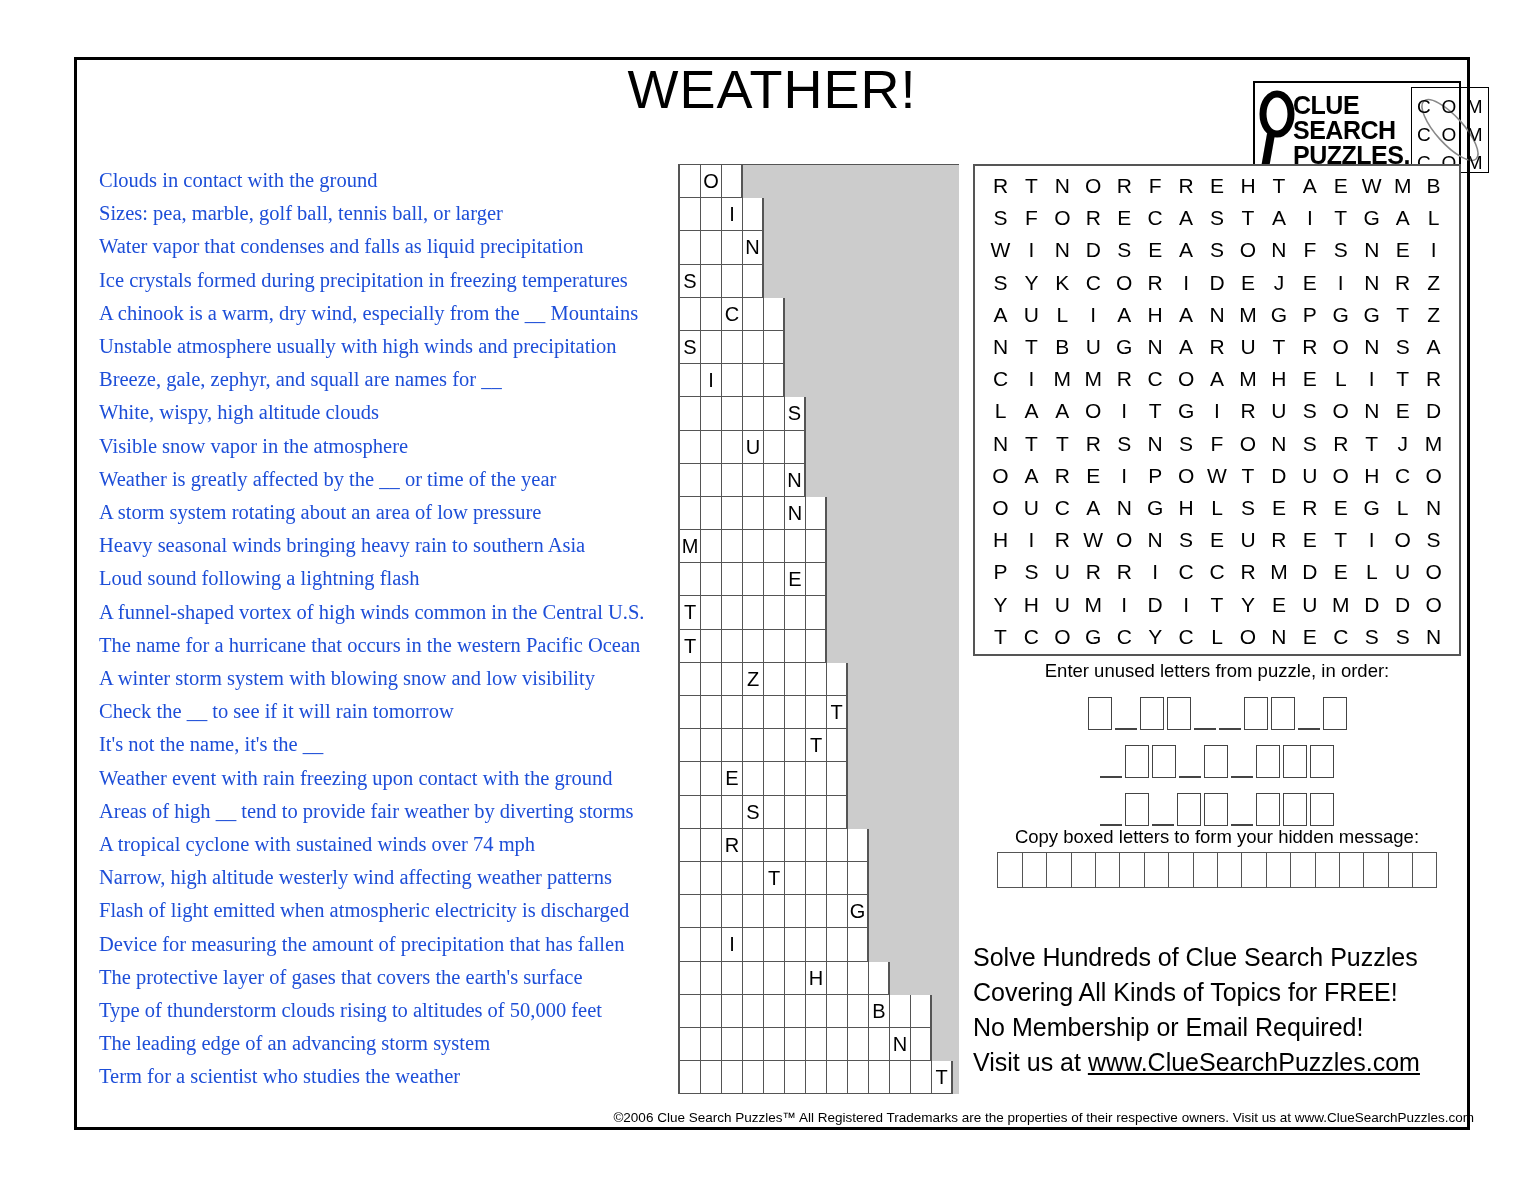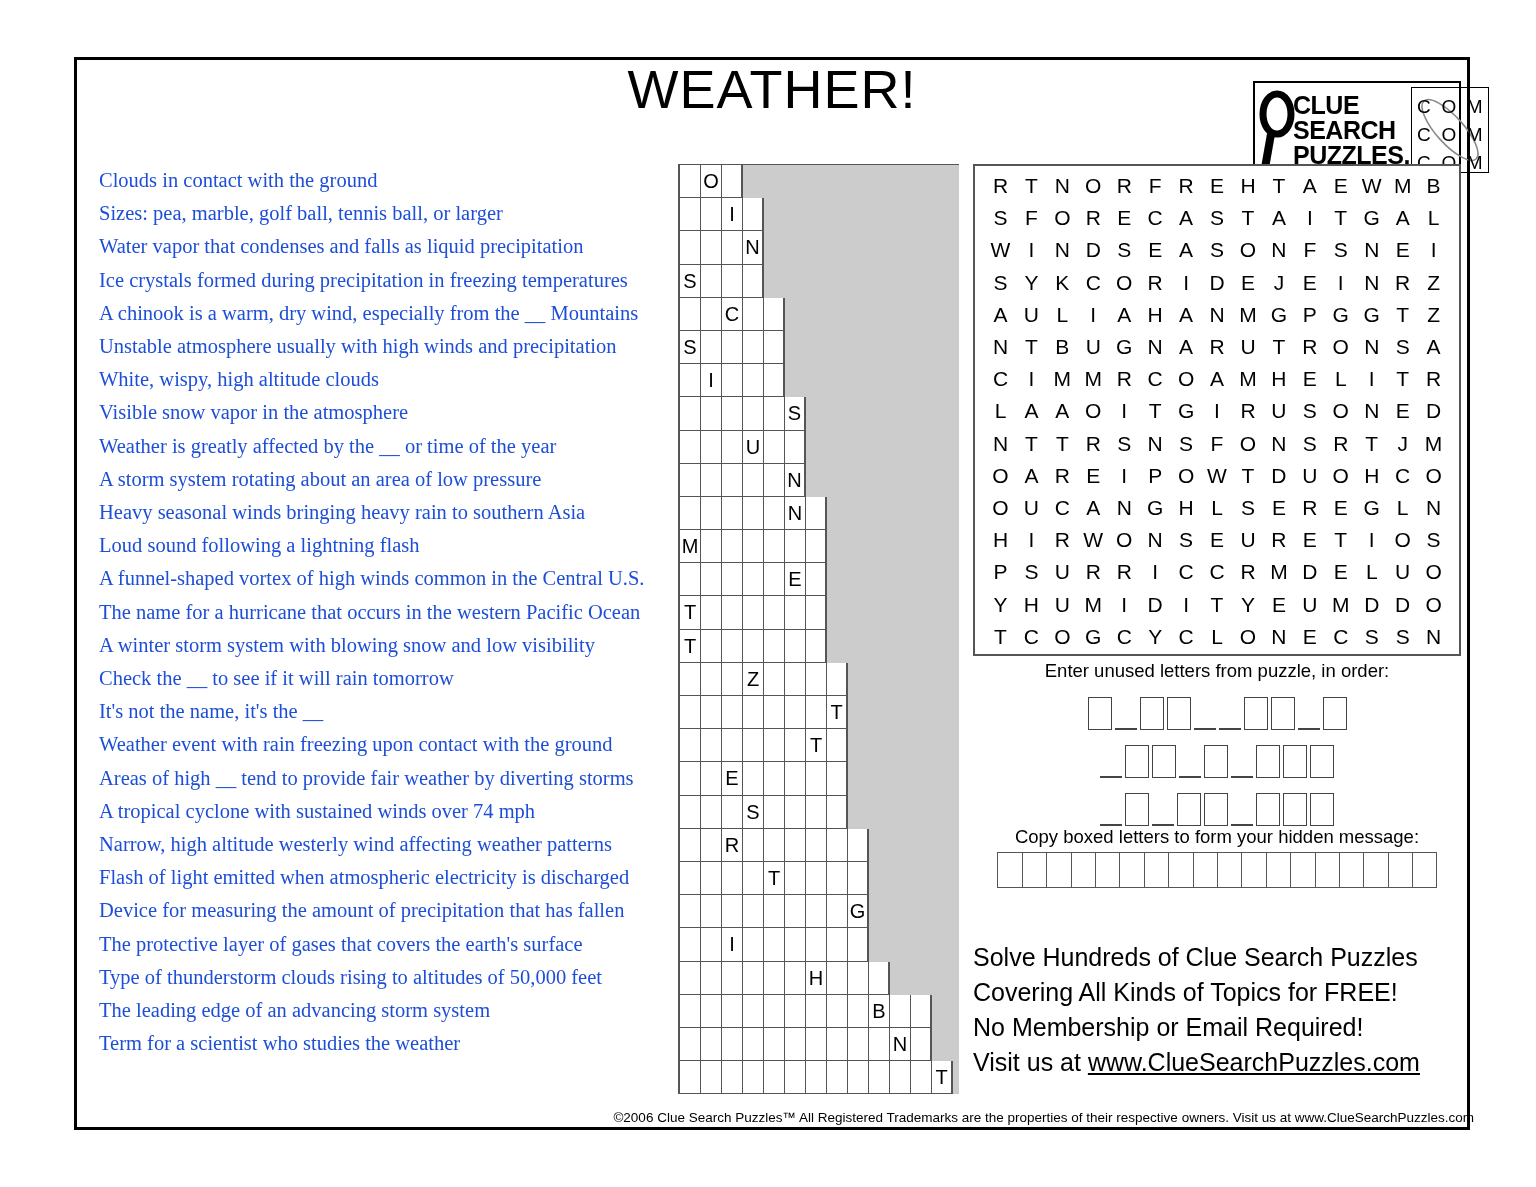--- a/index.html
+++ b/index.html
@@ -261,20 +261,21 @@
       </div>
     </div>
 
     <div id="clues">
         <div class="clue">Clouds in contact with the ground</div>
         <div class="clue">Sizes: pea, marble, golf ball, tennis ball, or larger</div>
         <div class="clue">Water vapor that condenses and falls as liquid precipitation</div>
         <div class="clue">Ice crystals formed during precipitation in freezing temperatures</div>
         <div class="clue">A chinook is a warm, dry wind, especially from the __ Mountains</div>
         <div class="clue">Unstable atmosphere usually with high winds and precipitation</div>
+        <div class="clue">Breeze, gale, zephyr, and squall are names for __</div>
         <div class="clue">White, wispy, high altitude clouds</div>
         <div class="clue">Visible snow vapor in the atmosphere</div>
         <div class="clue">Weather is greatly affected by the __ or time of the year</div>
         <div class="clue">A storm system rotating about an area of low pressure</div>
         <div class="clue">Heavy seasonal winds bringing heavy rain to southern Asia</div>
         <div class="clue">Loud sound following a lightning flash</div>
         <div class="clue">A funnel-shaped vortex of high winds common in the Central U.S.</div>
         <div class="clue">The name for a hurricane that occurs in the western Pacific Ocean</div>
         <div class="clue">A winter storm system with blowing snow and low visibility</div>
         <div class="clue">Check the __ to see if it will rain tomorrow</div>

